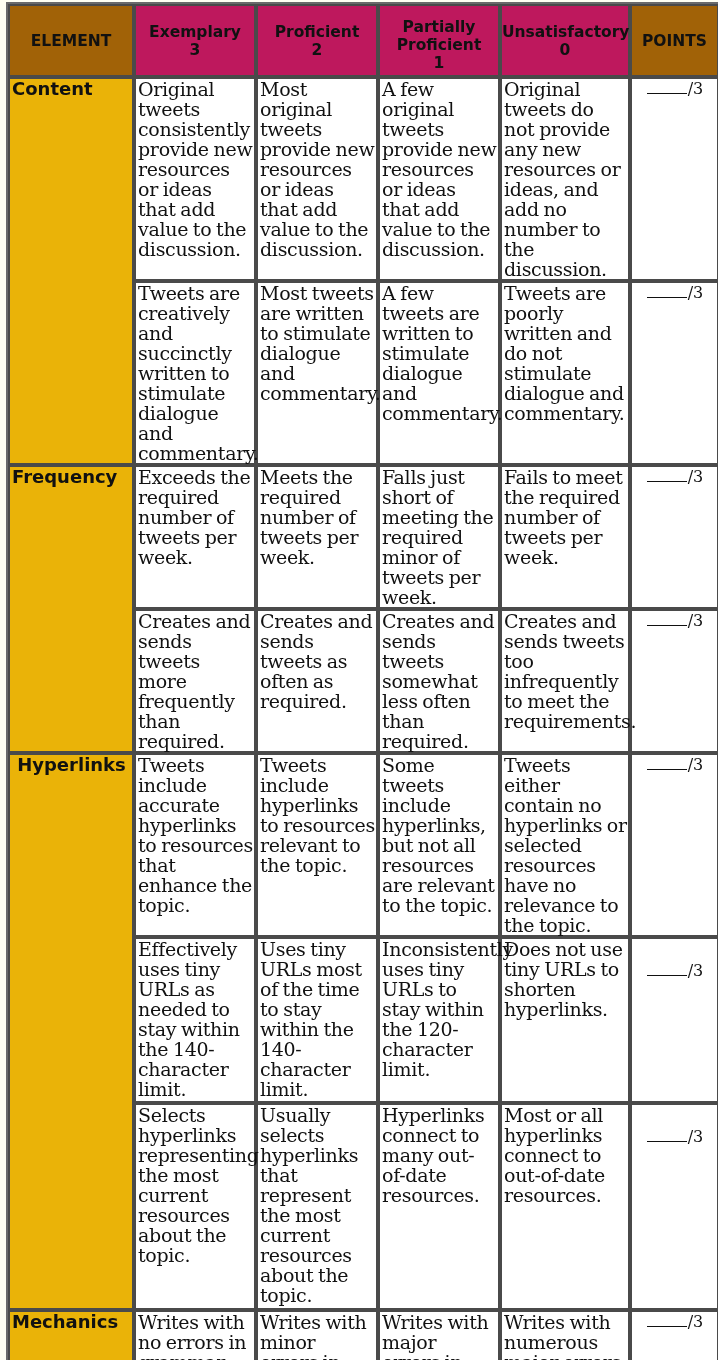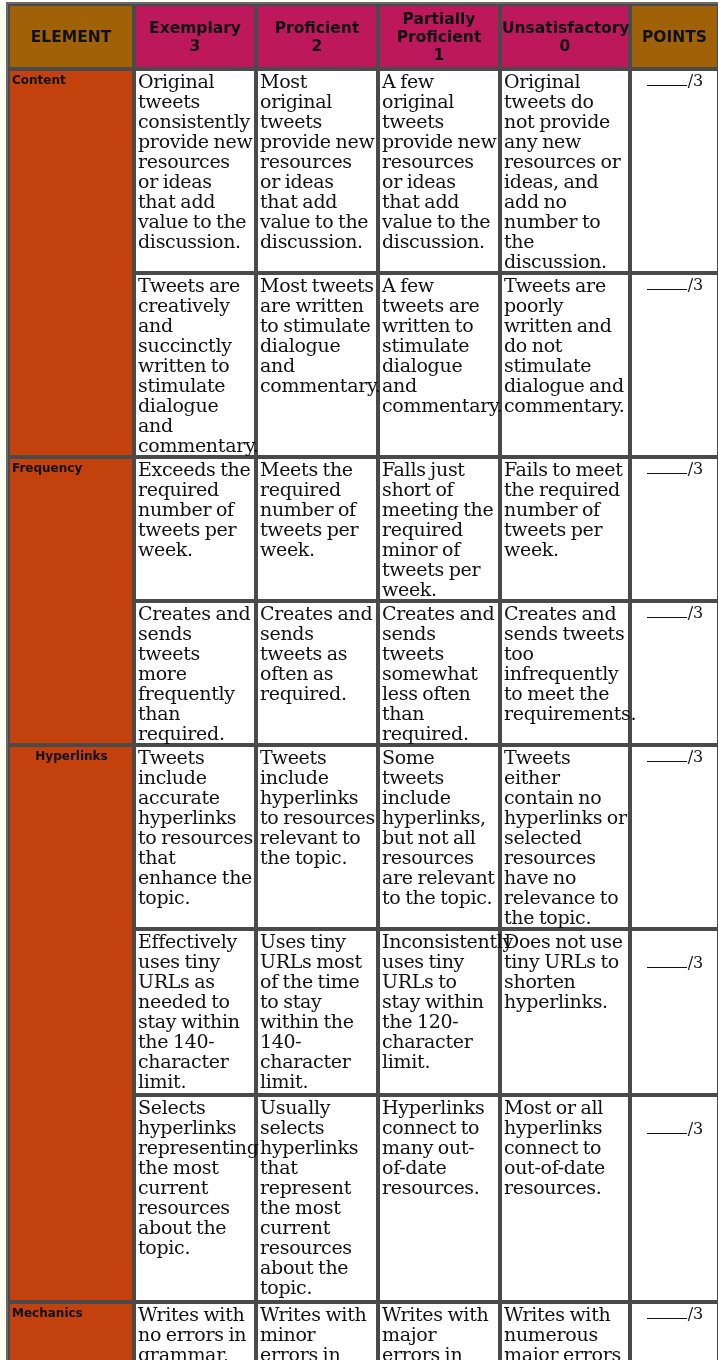--- a/index.html
+++ b/index.html
@@ -32,24 +32,24 @@
     vertical-align: middle;
     height: 61px;
     padding: 0;
   }
   th.gold { background: #a16207; }
   th.pink { background: #be185d; }
   th.level { vertical-align: top; padding-top: 3px; }
   th.element-h { vertical-align: middle; padding-top: 6px; }
   th.points-h { vertical-align: top; padding-top: 6px; }
   td.elem {
-    background: #c2410c;
+    background: #eab308;
     font-family: "DejaVu Sans", sans-serif;
     font-weight: bold;
-    font-size: 12px;
+    font-size: 18px;
     line-height: 19px;
     color: #111;
     padding-left: 2px;
   }
   td.elem.center { text-align: center; margin-top: 7px; }
   td.desc {
     background: #ffffff;
     font-family: "DejaVu Serif", serif;
     font-size: 19px;
     line-height: 20px;
@@ -102,21 +102,21 @@
     <tr>
       <th class="gold element-h"><span>ELEMENT</span></th>
       <th class="pink level">
         <div>Exemplary</div>
         <div>3</div>
       </th>
       <th class="pink level">
         <div>Proficient</div>
         <div>2</div>
       </th>
-      <th class="pink level" style="padding-top:0;">
+      <th class="pink level" style="padding-top:8px;">
         <div>Partially</div>
         <div>Proficient</div>
         <div>1</div>
       </th>
       <th class="pink level">
         <div>Unsatisfactory</div>
         <div>0</div>
       </th>
       <th class="gold points-h"><span>POINTS</span></th>
     </tr>

